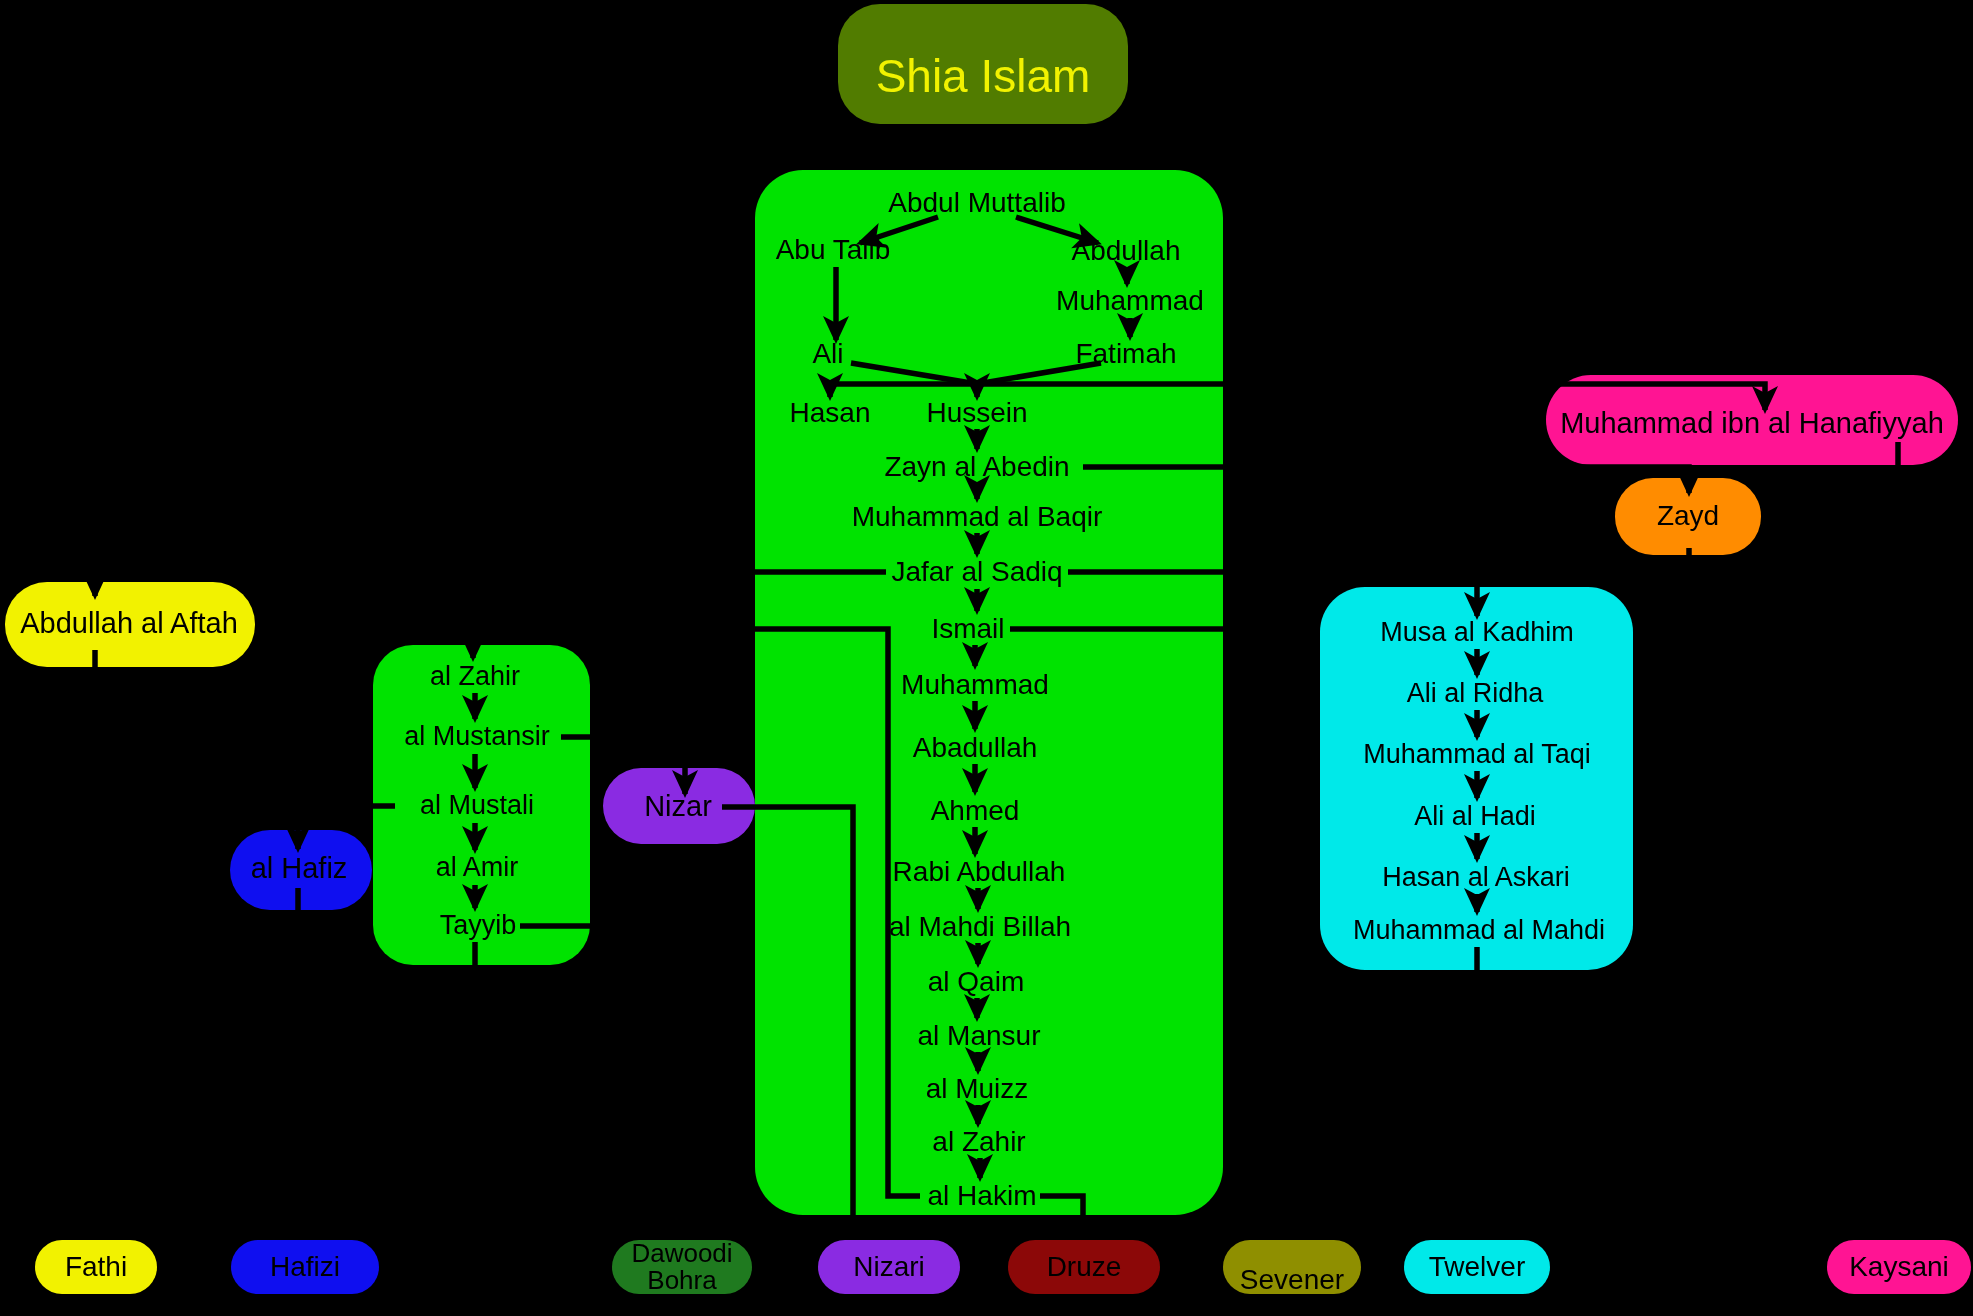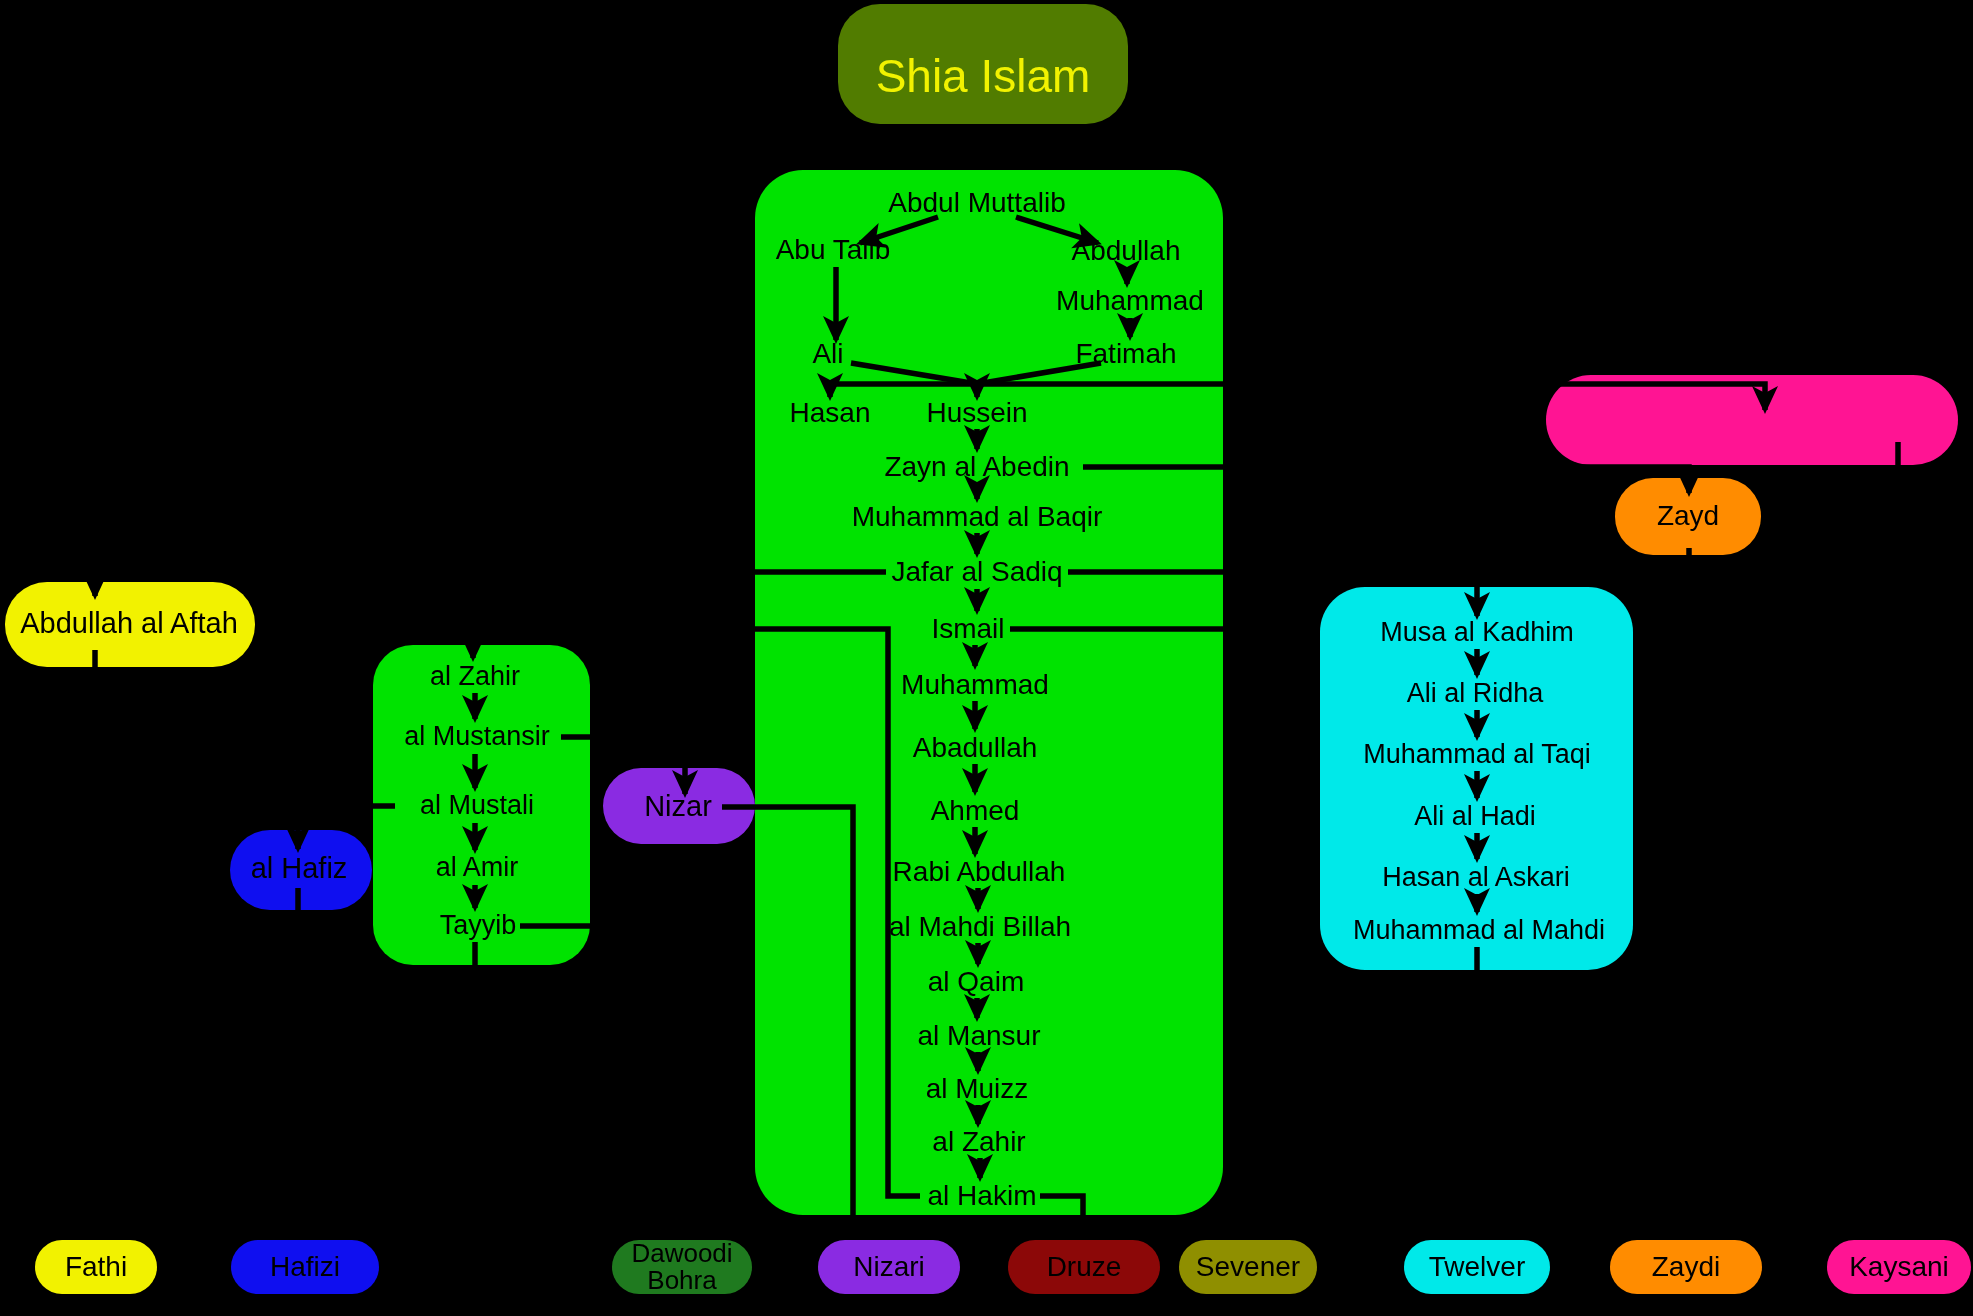--- a/index.html
+++ b/index.html
@@ -35,21 +35,21 @@
     position:absolute; z-index:1; top:1240px; height:54px; border-radius:35px;
     display:flex; align-items:center; justify-content:center;
     font-size:28px; color:#000; text-align:center; line-height:1.05;
   }
   #pill-fathi{left:35px;width:122px;background:var(--c-yellow);}
   #pill-hafizi{left:231px;width:148px;background:var(--c-blue);align-items:center;}
   #pill-dawoodi{left:612px;width:140px;background:var(--c-dark_green);font-size:26px;}
   #pill-dawoodi span{width:120px;white-space:normal;}
   #pill-nizari{left:818px;width:142px;background:var(--c-purple);}
   #pill-druze{left:1008px;width:152px;background:var(--c-dark_red);}
-  #pill-sevener{left:1179px;width:138px;background:var(--c-olive);}
+  #pill-sevener{left:1223px;width:138px;background:var(--c-olive);align-items:flex-end;}
   #pill-twelver{left:1404px;width:146px;background:var(--c-cyan);}
   #pill-zaydi{left:1610px;width:152px;background:var(--c-orange);}
   #pill-kaysani{left:1827px;width:144px;background:var(--c-pink);}
 </style>
 </head>
 <body>
 
 <div id="canvas">
 
   <div class="box" id="title-box"></div>
@@ -77,23 +77,20 @@
     </div>
   <div class="pill" id="pill-druze">
       <span>Druze</span>
     </div>
   <div class="pill" id="pill-sevener">
       <span>Sevener</span>
     </div>
   <div class="pill" id="pill-twelver">
       <span>Twelver</span>
     </div>
-  <div class="pill" id="pill-zaydi">
-      <span>Zaydi</span>
-    </div>
   <div class="pill" id="pill-kaysani">
       <span>Kaysani</span>
     </div>
 
   <span class="lbl t46" id="title-label" style="left:983px;top:65px">Shia Islam</span>
 
   <span class="lbl t28" style="left:977px;top:203px">Abdul Muttalib</span>
   <span class="lbl t28" style="left:833px;top:250px">Abu Talib</span>
   <span class="lbl t28" style="left:1126px;top:251px">Abdullah</span>
   <span class="lbl t28" style="left:1130px;top:301px">Muhammad</span>
@@ -109,20 +106,21 @@
   <span class="lbl t28" style="left:975px;top:748px">Abadullah</span>
   <span class="lbl t28" style="left:975px;top:811px">Ahmed</span>
   <span class="lbl t28" style="left:979px;top:872px">Rabi Abdullah</span>
   <span class="lbl t28" style="left:980px;top:927px">al Mahdi Billah</span>
   <span class="lbl t28" style="left:976px;top:982px">al Qaim</span>
   <span class="lbl t28" style="left:979px;top:1036px">al Mansur</span>
   <span class="lbl t28" style="left:977px;top:1089px">al Muizz</span>
   <span class="lbl t28" style="left:979px;top:1142px">al Zahir</span>
   <span class="lbl t28" style="left:982px;top:1196px">al Hakim</span>
 
+  <span class="lbl t29" style="left:1752px;top:424px">Muhammad ibn al Hanafiyyah</span>
   <span class="lbl t28" style="left:1688px;top:516px">Zayd</span>
 
   <span class="lbl t27" style="left:1477px;top:633px">Musa al Kadhim</span>
   <span class="lbl t27" style="left:1475px;top:694px">Ali al Ridha</span>
   <span class="lbl t27" style="left:1477px;top:755px">Muhammad al Taqi</span>
   <span class="lbl t27" style="left:1475px;top:817px">Ali al Hadi</span>
   <span class="lbl t27" style="left:1476px;top:878px">Hasan al Askari</span>
   <span class="lbl t27" style="left:1479px;top:931px">Muhammad al Mahdi</span>
 
   <span class="lbl t29" style="left:129px;top:624px">Abdullah al Aftah</span>

